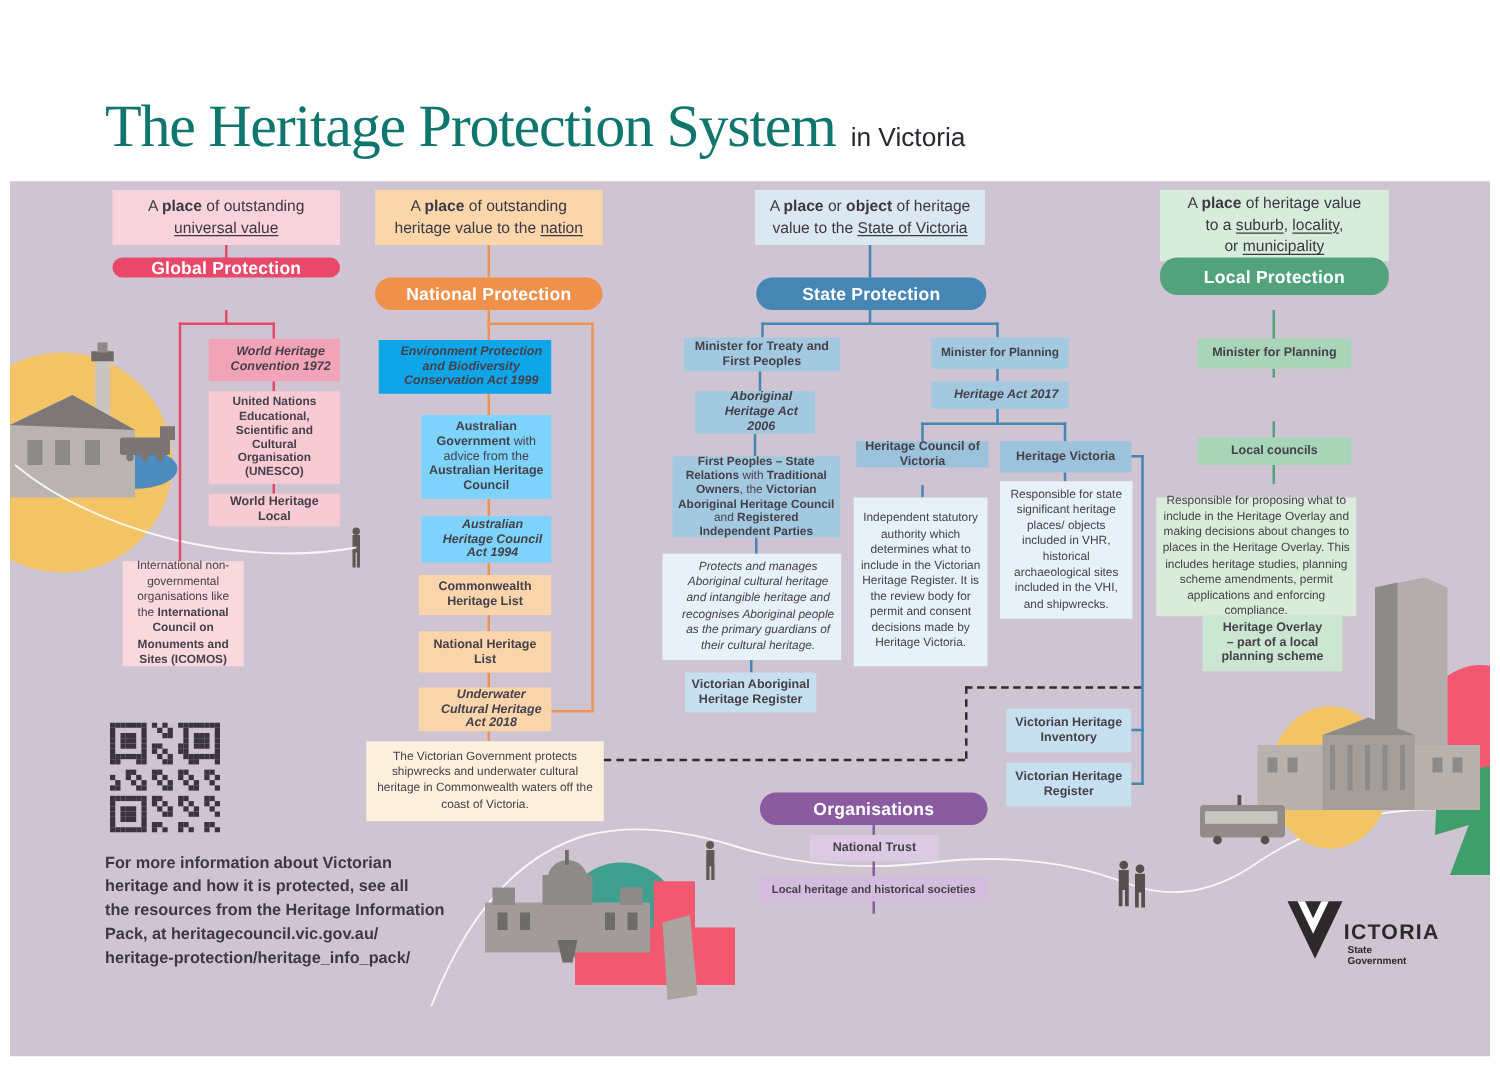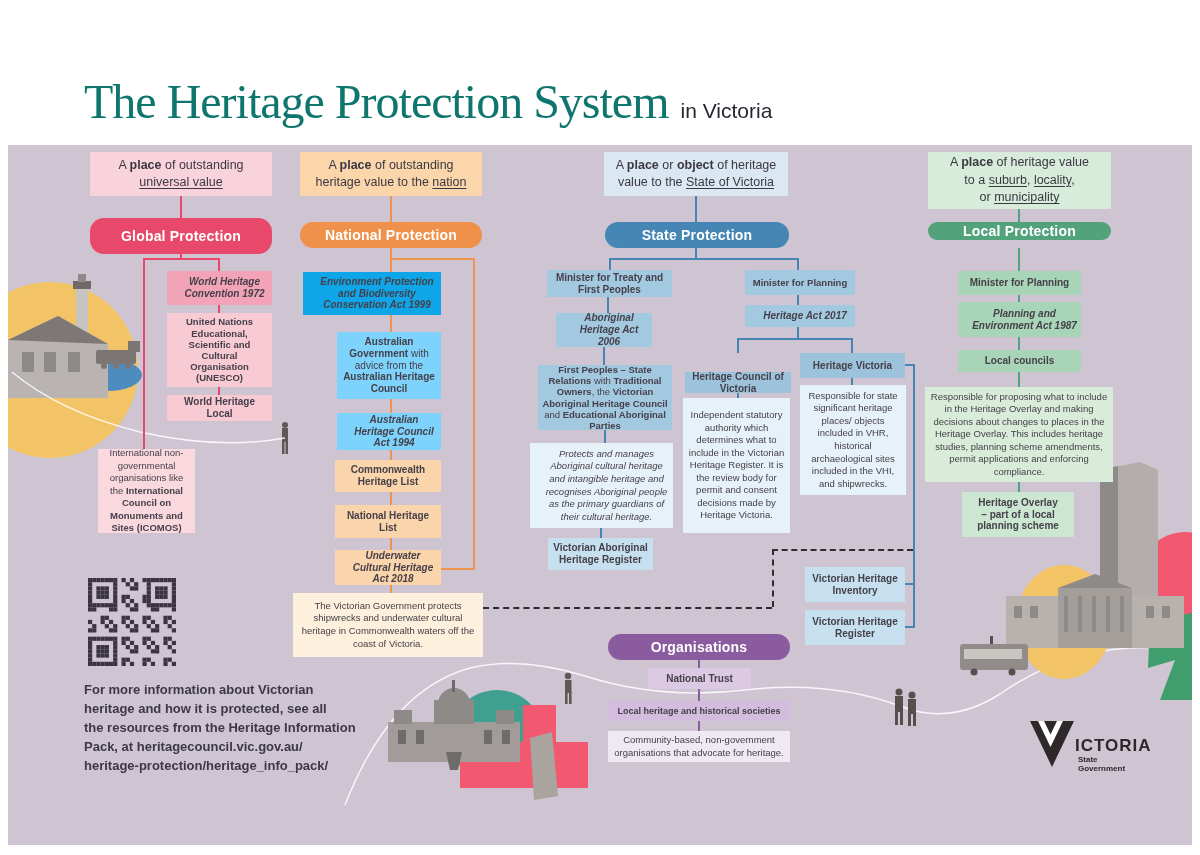--- a/index.html
+++ b/index.html
@@ -197,21 +197,21 @@
   <div class="ln lv" style="left:698px;top:689px;width:2px;height:12px"></div>
   <div class="ln lv" style="left:698px;top:721px;width:2px;height:10px"></div>
 
   <div class="ln dh" style="left:483px;top:607px;width:289px"></div>
   <div class="ln dv" style="left:772px;top:549px;height:58px"></div>
   <div class="ln dh" style="left:772px;top:549px;width:141px"></div>
 
   <div class="bx top c1top" style="left:90px;top:152px;width:182px;height:44px">
       <span>A <b>place</b> of outstanding<br><u>universal value</u></span>
     </div>
-  <div class="pill p1" style="left:90px;top:218px;width:182px;height:36px">
+  <div class="pill p1" style="left:90px;top:206px;width:182px;height:16px">
       <span>Global Protection</span>
     </div>
   <div class="bx c1mid ital" style="left:167px;top:271px;width:105px;height:34px">
       <span>World Heritage Convention 1972</span>
     </div>
   <div class="bx c1lt" style="left:167px;top:313px;width:105px;height:74px;font-size:9.5px">
       <span>United Nations Educational, Scientific and Cultural Organisation (UNESCO)</span>
     </div>
   <div class="bx c1lt" style="left:167px;top:395px;width:105px;height:26px">
       <span>World Heritage Local</span>
@@ -254,35 +254,35 @@
   <div class="pill p3" style="left:605px;top:222px;width:184px;height:26px">
       <span>State Protection</span>
     </div>
   <div class="bx c3mid" style="left:547px;top:270px;width:125px;height:27px">
       <span>Minister for Treaty and First Peoples</span>
     </div>
   <div class="bx c3mid ital" style="left:556px;top:313px;width:96px;height:34px">
       <span>Aboriginal Heritage Act 2006</span>
     </div>
   <div class="bx c3mid mix" style="left:538px;top:365px;width:134px;height:65px;font-size:9.5px">
-      <span><b>First Peoples – State Relations</b> with <b>Traditional Owners</b>, the <b>Victorian Aboriginal Heritage Council</b> and <b>Educational Aboriginal Parties</b></span>
+      <span><b>First Peoples – State Relations</b> with <b>Traditional Owners</b>, the <b>Victorian Aboriginal Heritage Council</b> and <b>Registered Independent Parties</b></span>
     </div>
   <div class="bx c3xl desc ital" style="left:530px;top:443px;width:143px;height:85px">
       <span>Protects and manages Aboriginal cultural heritage and intangible heritage and recognises Aboriginal people as the primary guardians of their cultural heritage.</span>
     </div>
   <div class="bx c3lt" style="left:548px;top:538px;width:105px;height:32px">
       <span>Victorian Aboriginal Heritage Register</span>
     </div>
   <div class="bx c3mid" style="left:745px;top:270px;width:110px;height:25px;font-size:9.5px">
       <span>Minister for Planning</span>
     </div>
   <div class="bx c3mid ital" style="left:745px;top:305px;width:110px;height:22px">
       <span>Heritage Act 2017</span>
     </div>
-  <div class="bx c3hd" style="left:685px;top:372px;width:106px;height:21px">
+  <div class="bx c3hd" style="left:685px;top:353px;width:106px;height:21px">
       <span>Heritage Council of Victoria</span>
     </div>
   <div class="bx c3xl desc" style="left:683px;top:398px;width:107px;height:135px">
       <span>Independent statutory authority which determines what to include in the Victorian Heritage Register. It is the review body for permit and consent decisions made by Heritage Victoria.</span>
     </div>
   <div class="bx c3hd" style="left:800px;top:353px;width:105px;height:25px">
       <span>Heritage Victoria</span>
     </div>
   <div class="bx c3xl desc" style="left:800px;top:385px;width:106px;height:110px">
       <span>Responsible for state significant heritage places/ objects included in VHR, historical archaeological sites included in the VHI, and shipwrecks.</span>
@@ -290,50 +290,44 @@
   <div class="bx c3lt" style="left:805px;top:567px;width:100px;height:35px">
       <span>Victorian Heritage Inventory</span>
     </div>
   <div class="bx c3lt" style="left:805px;top:610px;width:100px;height:35px">
       <span>Victorian Heritage Register</span>
     </div>
 
   <div class="bx top c4top" style="left:928px;top:152px;width:183px;height:57px">
       <span>A <b>place</b> of heritage value<br>to a <u>suburb</u>, <u>locality</u>,<br>or <u>municipality</u></span>
     </div>
-  <div class="pill p4" style="left:928px;top:222px;width:183px;height:18px">
+  <div class="pill p4" style="left:928px;top:206px;width:183px;height:30px">
       <span>Local Protection</span>
     </div>
   <div class="bx c4mid" style="left:958px;top:271px;width:123px;height:24px">
       <span>Minister for Planning</span>
     </div>
-  <div class="bx c4mid ital" style="left:958px;top:302px;width:123px;height:35px">
-      <span>Planning and Environment Act 1987</span>
-    </div>
   <div class="bx c4mid" style="left:958px;top:350px;width:123px;height:22px">
       <span>Local councils</span>
     </div>
-  <div class="bx c4lt desc" style="left:925px;top:387px;width:188px;height:95px">
+  <div class="bx c4lt desc" style="left:925px;top:398px;width:160px;height:95px">
       <span>Responsible for proposing what to include in the Heritage Overlay and making decisions about changes to places in the Heritage Overlay. This includes heritage studies, planning scheme amendments, permit applications and enforcing compliance.</span>
     </div>
   <div class="bx c4xl" style="left:962px;top:492px;width:112px;height:45px">
       <span>Heritage Overlay<br>– part of a local<br>planning scheme</span>
     </div>
 
   <div class="pill p5" style="left:608px;top:634px;width:182px;height:26px">
       <span>Organisations</span>
     </div>
   <div class="bx c5a" style="left:648px;top:668px;width:103px;height:21px">
       <span>National Trust</span>
     </div>
   <div class="bx c5b" style="left:608px;top:701px;width:182px;height:20px;font-size:9px;white-space:nowrap">
       <span>Local heritage and historical societies</span>
-    </div>
-  <div class="bx c5c desc" style="left:608px;top:731px;width:182px;height:31px">
-      <span>Community-based, non-government organisations that advocate for heritage.</span>
     </div>
 
   <div class="info"><span>For more information about Victorian<br>heritage and how it is protected, see all<br>the resources from the Heritage Information<br>Pack, at heritagecouncil.vic.gov.au/<br>heritage-protection/heritage_info_pack/</span></div>
 
   <svg class="qr" width="88" height="88" viewBox="0 0 88 88">
     <g id="qr-modules" fill="#3a3340">
         <rect x="0.00" y="0.00" width="4.19" height="4.19"></rect>
         <rect x="4.19" y="0.00" width="4.19" height="4.19"></rect>
         <rect x="8.38" y="0.00" width="4.19" height="4.19"></rect>
         <rect x="12.57" y="0.00" width="4.19" height="4.19"></rect>

